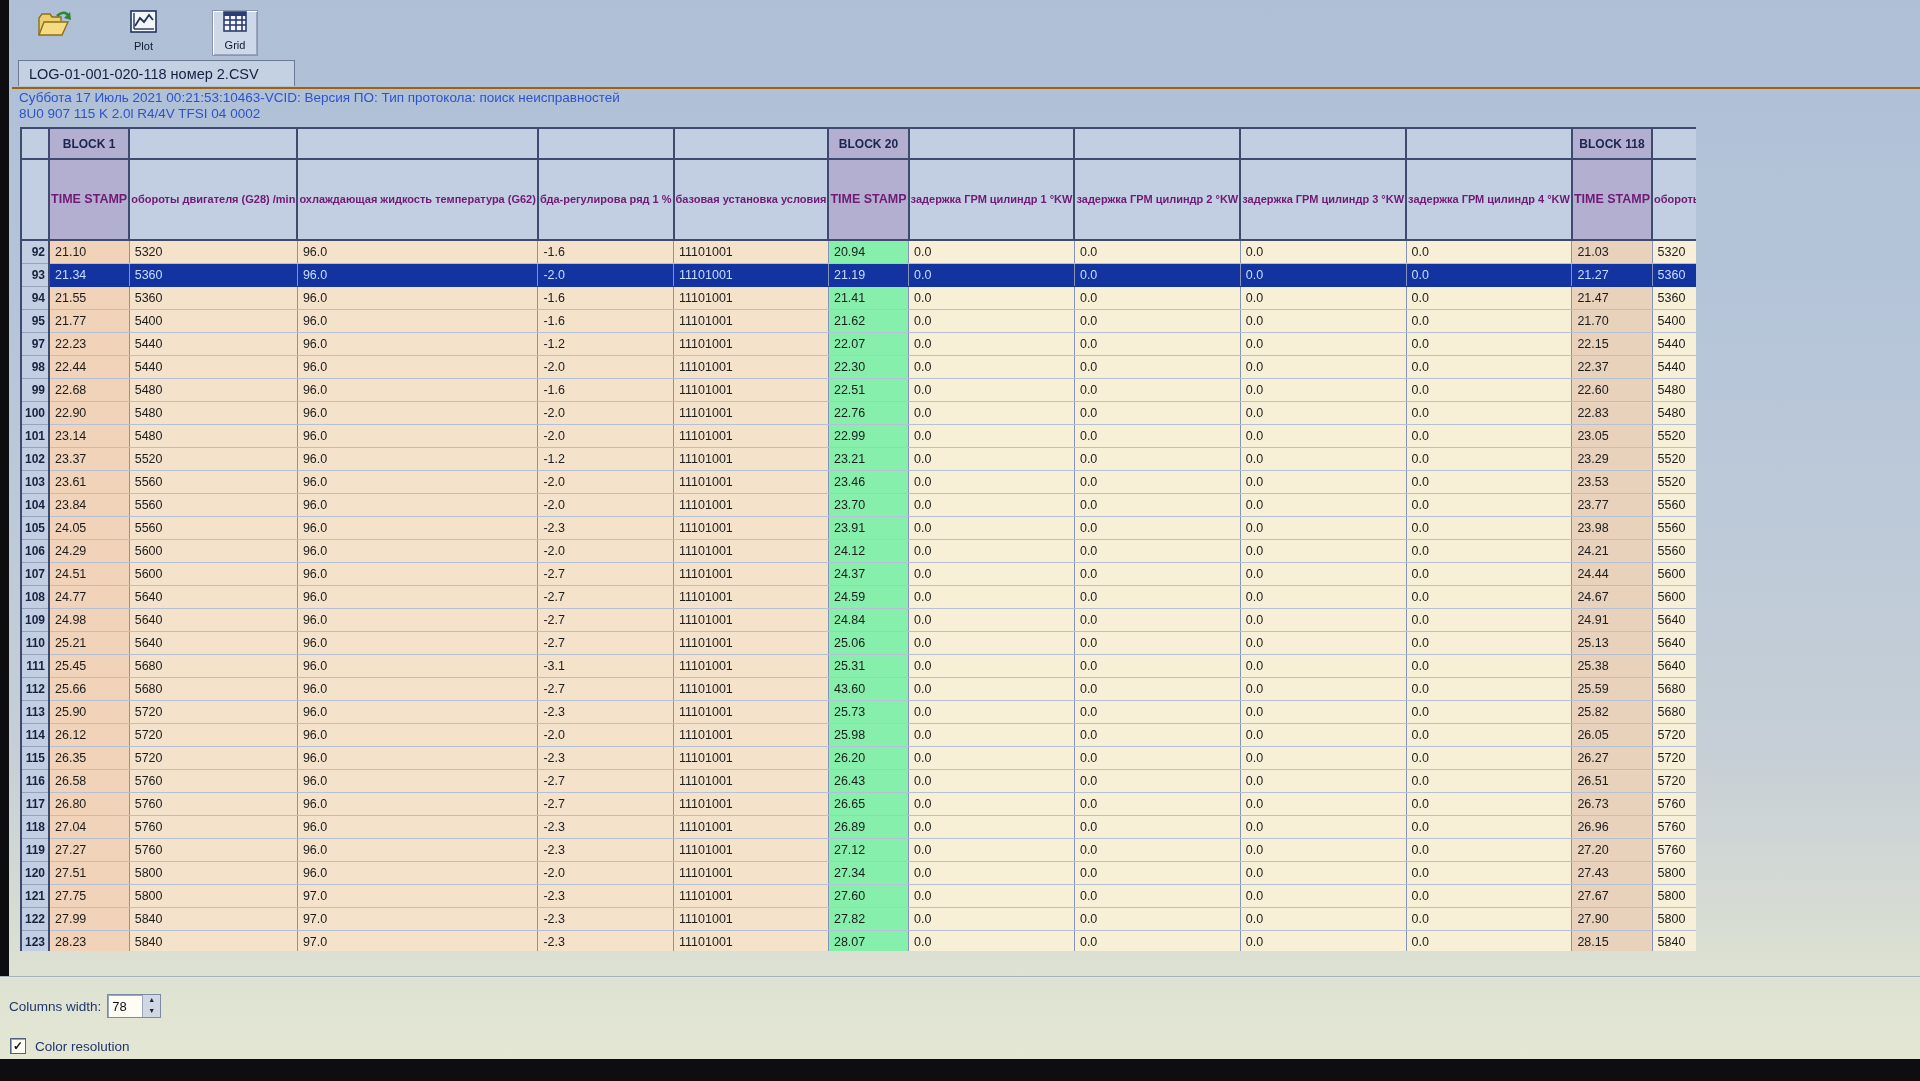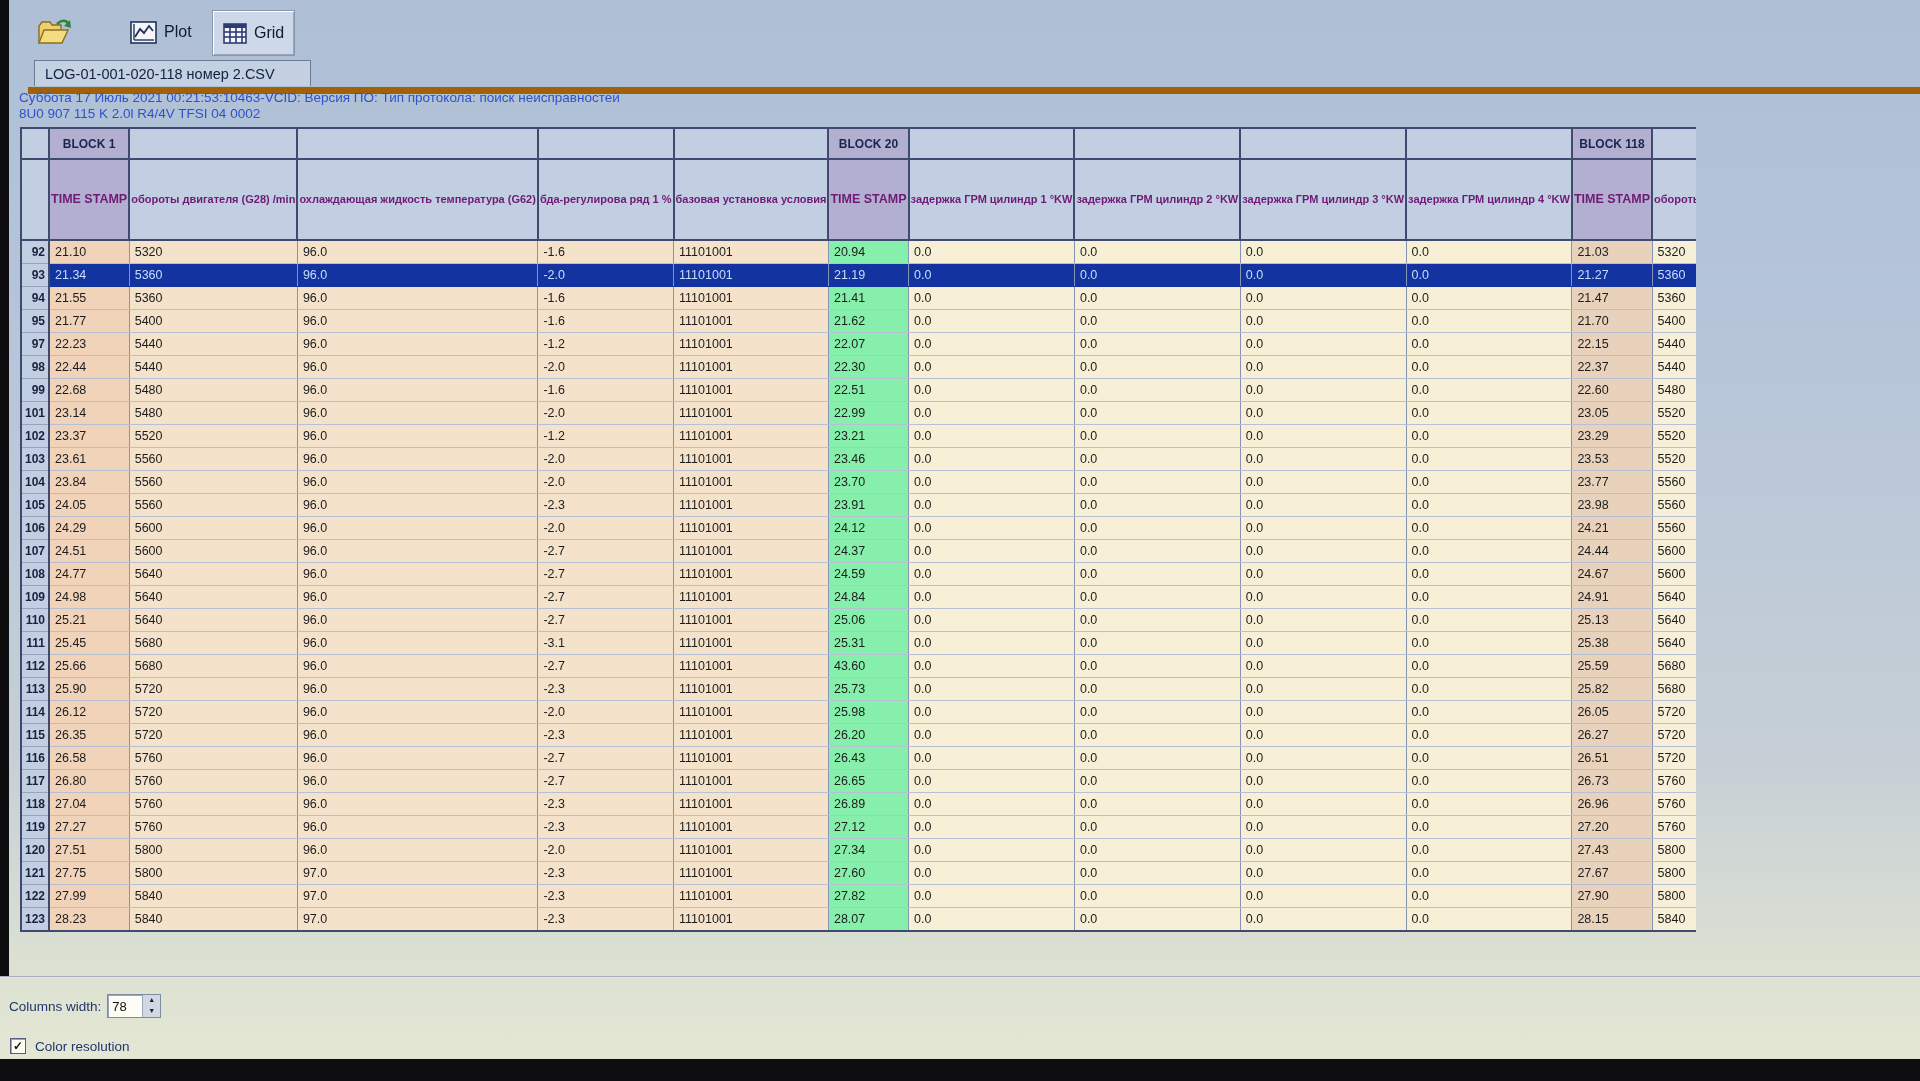--- a/index.html
+++ b/index.html
@@ -6,27 +6,27 @@
   body{
     width:1920px;height:1081px;overflow:hidden;position:relative;
     font-family:"Liberation Sans",sans-serif;
     background:linear-gradient(180deg,#aebfd6 0%,#b7c6d9 35%,#c6cfd6 70%,#dfe3d2 92%,#e6e8d4 100%);
   }
   .bezel-left{position:absolute;left:0;top:0;width:9px;height:978px;background:#0d0d0f;}
   .bezel-bottom{position:absolute;left:0;top:1059px;width:1920px;height:22px;background:#0e0e10;}
   
   .toolbar{position:absolute;left:12px;top:6px;height:50px;right:0;}
   .tbtn{position:absolute;top:4px;display:flex;align-items:center;gap:7px;height:44px;
-        padding:0 10px;color:#101a30;font-size:16px;cursor:default;}
+        padding:0 10px;color:#101a30;font-size:11px;cursor:default;flex-direction:column;}
   .tbtn.open{left:14px;}
   .tbtn.plot{left:108px;}
   .tbtn.grid{left:200px;background:#cdd9e8;border:1px solid #8b96ac;
              box-shadow:inset 1px 1px 0 #ffffff, inset -1px -1px 0 #9aa5ba;}
   
-  .tabbar{position:absolute;left:28px;top:58px;right:0;height:29px;border-bottom:7px solid #a16207;text-align:center;}
+  .tabbar{position:absolute;left:12px;top:58px;right:0;height:29px;border-bottom:2px solid #a16207;text-align:center;}
   .tab{position:absolute;left:6px;top:2px;height:25px;min-width:255px;padding:0 10px;
        background:#c3d1e3;border:1px solid #6d7astroke;border:1px solid #6d7a94;border-bottom:none;
        display:flex;align-items:center;font-size:14.5px;color:#13203f;}
   
   .info{position:absolute;left:19px;top:90px;color:#2d53c9;font-size:13.5px;line-height:16px;}
   
   .gridwrap{position:absolute;left:20px;top:127px;width:1676px;height:824px;overflow:hidden;}
   table.log{border-collapse:collapse;table-layout:fixed;background:#f8f0d6;
             border:2px solid #3e4a6e;}
   table.log col.rn{width:38px;} table.log col.dc{width:109px;}
@@ -295,20 +295,35 @@
           <td class="cell g1">11101001</td>
           <td class="cell c-ts20">22.51</td>
           <td class="cell g20">0.0</td>
           <td class="cell g20">0.0</td>
           <td class="cell g20">0.0</td>
           <td class="cell g20">0.0</td>
           <td class="cell c-ts118">22.60</td>
           <td class="cell g118">5480</td>
         </tr>
         <tr>
+          <th class="rn">100</th>
+          <td class="cell c-ts1">22.90</td>
+          <td class="cell g1">5480</td>
+          <td class="cell g1">96.0</td>
+          <td class="cell g1">-2.0</td>
+          <td class="cell g1">11101001</td>
+          <td class="cell c-ts20">22.76</td>
+          <td class="cell g20">0.0</td>
+          <td class="cell g20">0.0</td>
+          <td class="cell g20">0.0</td>
+          <td class="cell g20">0.0</td>
+          <td class="cell c-ts118">22.83</td>
+          <td class="cell g118">5480</td>
+        </tr>
+        <tr>
           <th class="rn">101</th>
           <td class="cell c-ts1">23.14</td>
           <td class="cell g1">5480</td>
           <td class="cell g1">96.0</td>
           <td class="cell g1">-2.0</td>
           <td class="cell g1">11101001</td>
           <td class="cell c-ts20">22.99</td>
           <td class="cell g20">0.0</td>
           <td class="cell g20">0.0</td>
           <td class="cell g20">0.0</td>

